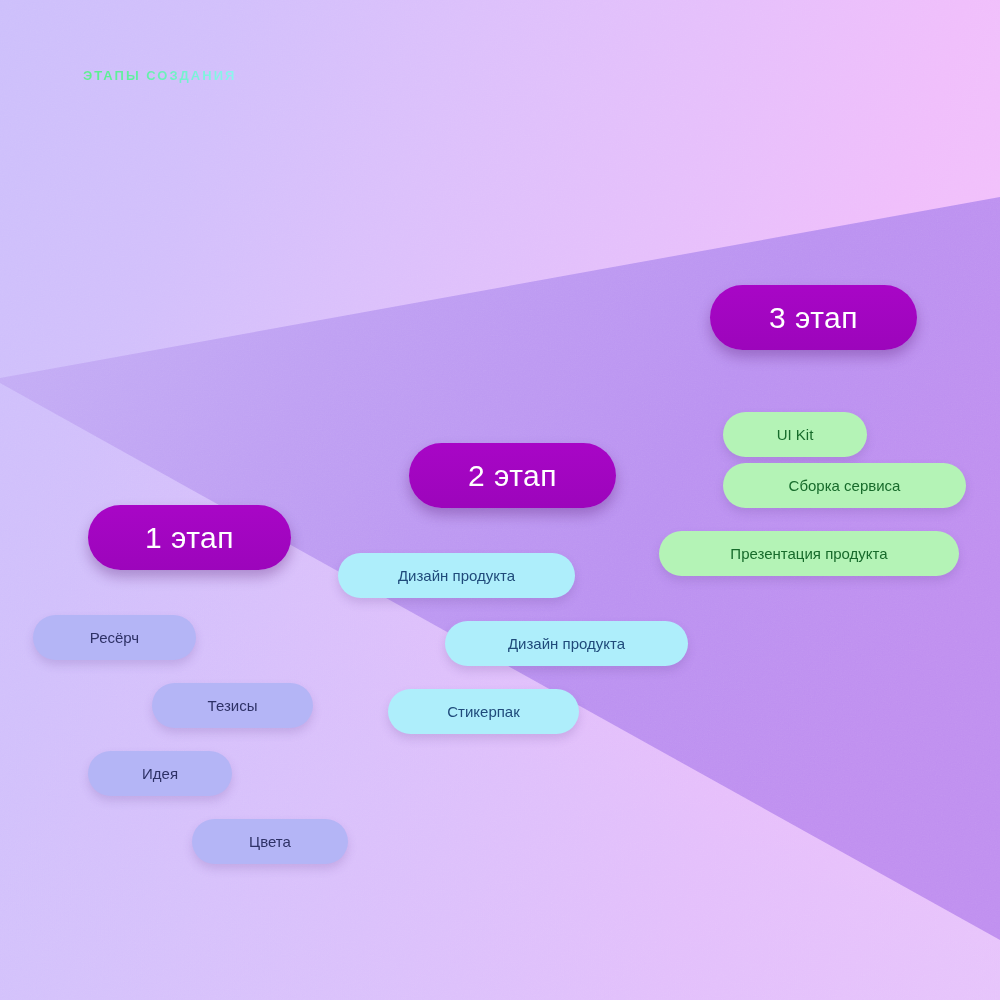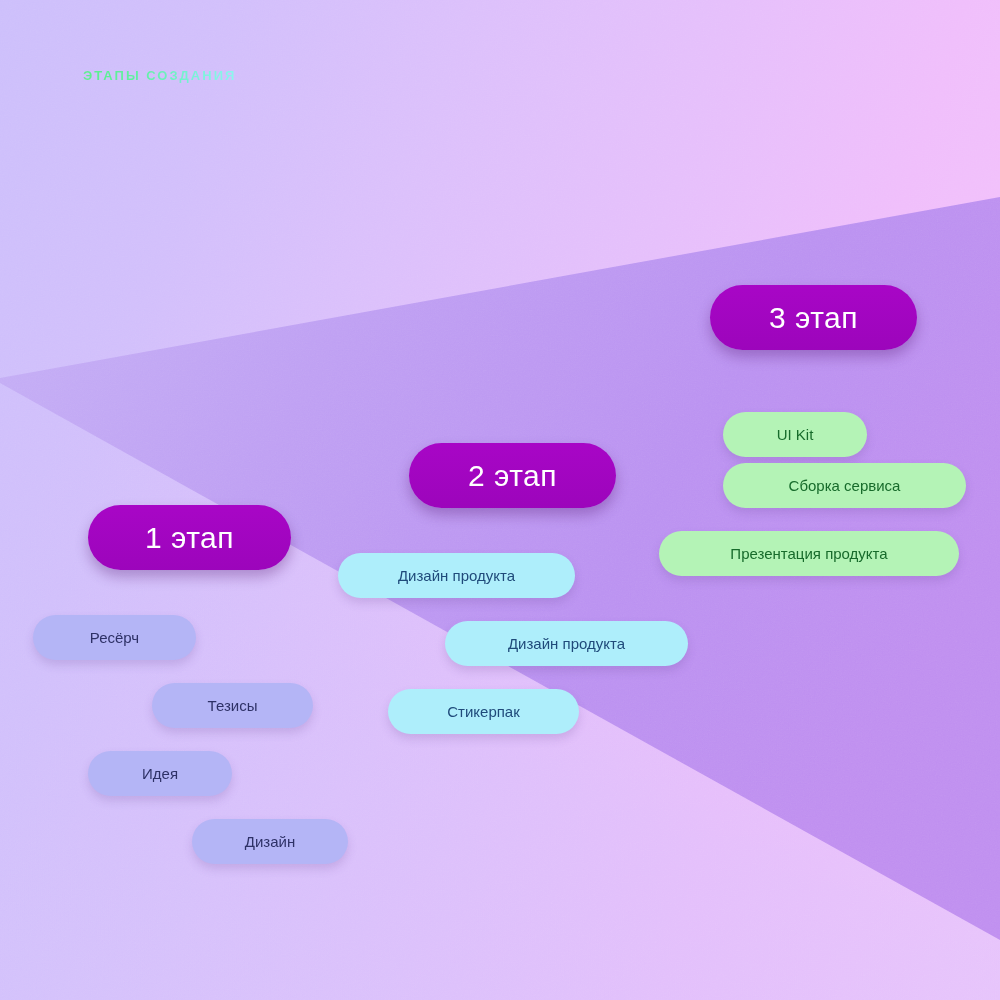--- a/index.html
+++ b/index.html
@@ -148,21 +148,21 @@
   </div>
 
   <div id="header">
     <div id="eyebrow">ЭТАПЫ СОЗДАНИЯ</div>
   </div>
 
   <div class="pill stage-pill" style="left: 88px; top: 505px; width: 203px; height: 65px;">1 этап</div>
   <div class="pill task-pill s1" style="left: 33px; top: 615px; width: 163px; height: 45px;">Ресёрч</div>
   <div class="pill task-pill s1" style="left: 152px; top: 683px; width: 161px; height: 45px;">Тезисы</div>
   <div class="pill task-pill s1" style="left: 88px; top: 751px; width: 144px; height: 45px;">Идея</div>
-  <div class="pill task-pill s1" style="left: 192px; top: 819px; width: 156px; height: 45px;">Дизайн</div>
+  <div class="pill task-pill s1" style="left: 192px; top: 819px; width: 156px; height: 45px;">Цвета</div>
 
   <div class="pill stage-pill" style="left: 409px; top: 443px; width: 207px; height: 65px;">2 этап</div>
   <div class="pill task-pill s2" style="left: 338px; top: 553px; width: 237px; height: 45px;">Дизайн продукта</div>
   <div class="pill task-pill s2" style="left: 445px; top: 621px; width: 243px; height: 45px;">Дизайн продукта</div>
   <div class="pill task-pill s2" style="left: 388px; top: 689px; width: 191px; height: 45px;">Стикерпак</div>
 
   <div class="pill stage-pill" style="left: 710px; top: 285px; width: 207px; height: 65px; text-align: right;">3 этап</div>
   <div class="pill task-pill s3" style="left: 723px; top: 412px; width: 144px; height: 45px;">UI Kit</div>
   <div class="pill task-pill s3" style="left: 723px; top: 463px; width: 243px; height: 45px;">Сборка сервиса</div>
   <div class="pill task-pill s3" style="left: 659px; top: 531px; width: 300px; height: 45px;">Презентация продукта</div>

